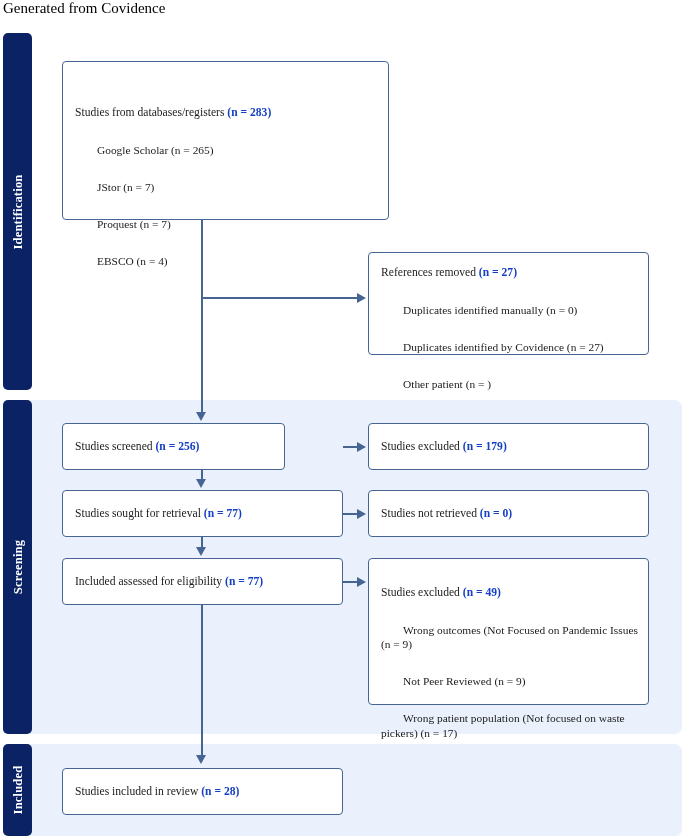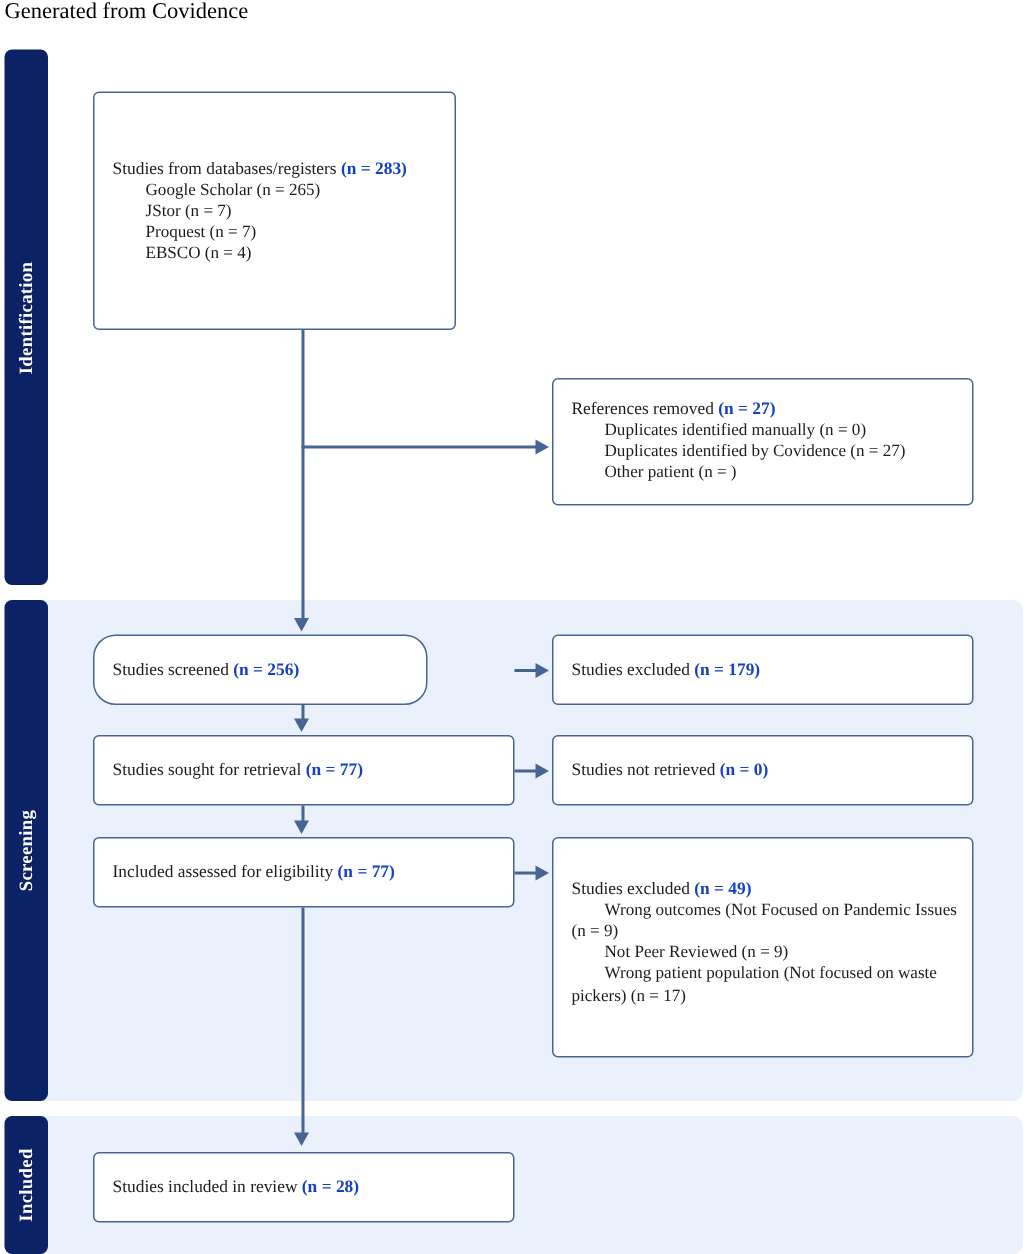--- a/index.html
+++ b/index.html
@@ -90,20 +90,21 @@
   .sub-list {
     margin: 0;
     padding: 0;
     list-style: none;
   }
   .sub-list li {
     text-indent: 22px;
     font-size: 11.4px;
     line-height: 14.1px;
     color: #1b1b1b;
+    margin-top: 23px;
   }
 
   
   .vline, .hline {
     position: absolute;
     background: #466593;
   }
   .vline { width: 2px; }
   .hline { height: 2px; }
 
@@ -134,54 +135,54 @@
 <div class="stage-bar stage-identification">
   <span class="stage-label">Identification</span>
 </div>
 <div class="stage-bar stage-screening">
   <span class="stage-label">Screening</span>
 </div>
 <div class="stage-bar stage-included">
   <span class="stage-label">Included</span>
 </div>
 
-<div class="box" style="left:62px; top:61px; width:242px; height:159px;">
+<div class="box" style="left:62px; top:61px; width:327px; height:159px;">
   <div class="box-text" style="top:44px;">
     <div class="hdr">
       <span>Studies from databases/registers </span><span class="num">(n = 283)</span>
     </div>
     <ul class="sub-list">
       <li>Google Scholar (n = 265)</li>
       <li>JStor (n = 7)</li>
       <li>Proquest (n = 7)</li>
       <li>EBSCO (n = 4)</li>
     </ul>
   </div>
 </div>
 
-<div class="box" style="left:368px; top:252px; width:281px; height:85px;">
+<div class="box" style="left:368px; top:252px; width:281px; height:103px;">
   <div class="box-text" style="top:13px;">
     <div class="hdr">
       <span>References removed </span><span class="num">(n = 27)</span>
     </div>
     <ul class="sub-list">
       <li>Duplicates identified manually (n = 0)</li>
       <li>Duplicates identified by Covidence (n = 27)</li>
       <li>Other patient (n = )</li>
     </ul>
   </div>
 </div>
 
 <div class="vline" style="left:201px; top:220px; height:195px;"></div>
 <div class="arrow-down" style="left:196px; top:412px;"></div>
 
 <div class="hline" style="left:201px; top:297px; width:157px;"></div>
 <div class="arrow-right" style="left:357px; top:292.5px;"></div>
 
-<div class="box" style="left:62px; top:423px; width:223px; height:47px;border-radius:15px;">
+<div class="box" style="left:62px; top:423px; width:223px; height:47px;">
   <div class="box-text centered">
     <span>Studies screened </span><span class="num">(n = 256)</span>
   </div>
 </div>
 
 <div class="box" style="left:368px; top:423px; width:281px; height:47px;font-family:Liberation Serif, serif;">
   <div class="box-text centered">
     <span>Studies excluded </span><span class="num">(n = 179)</span>
   </div>
 </div>

